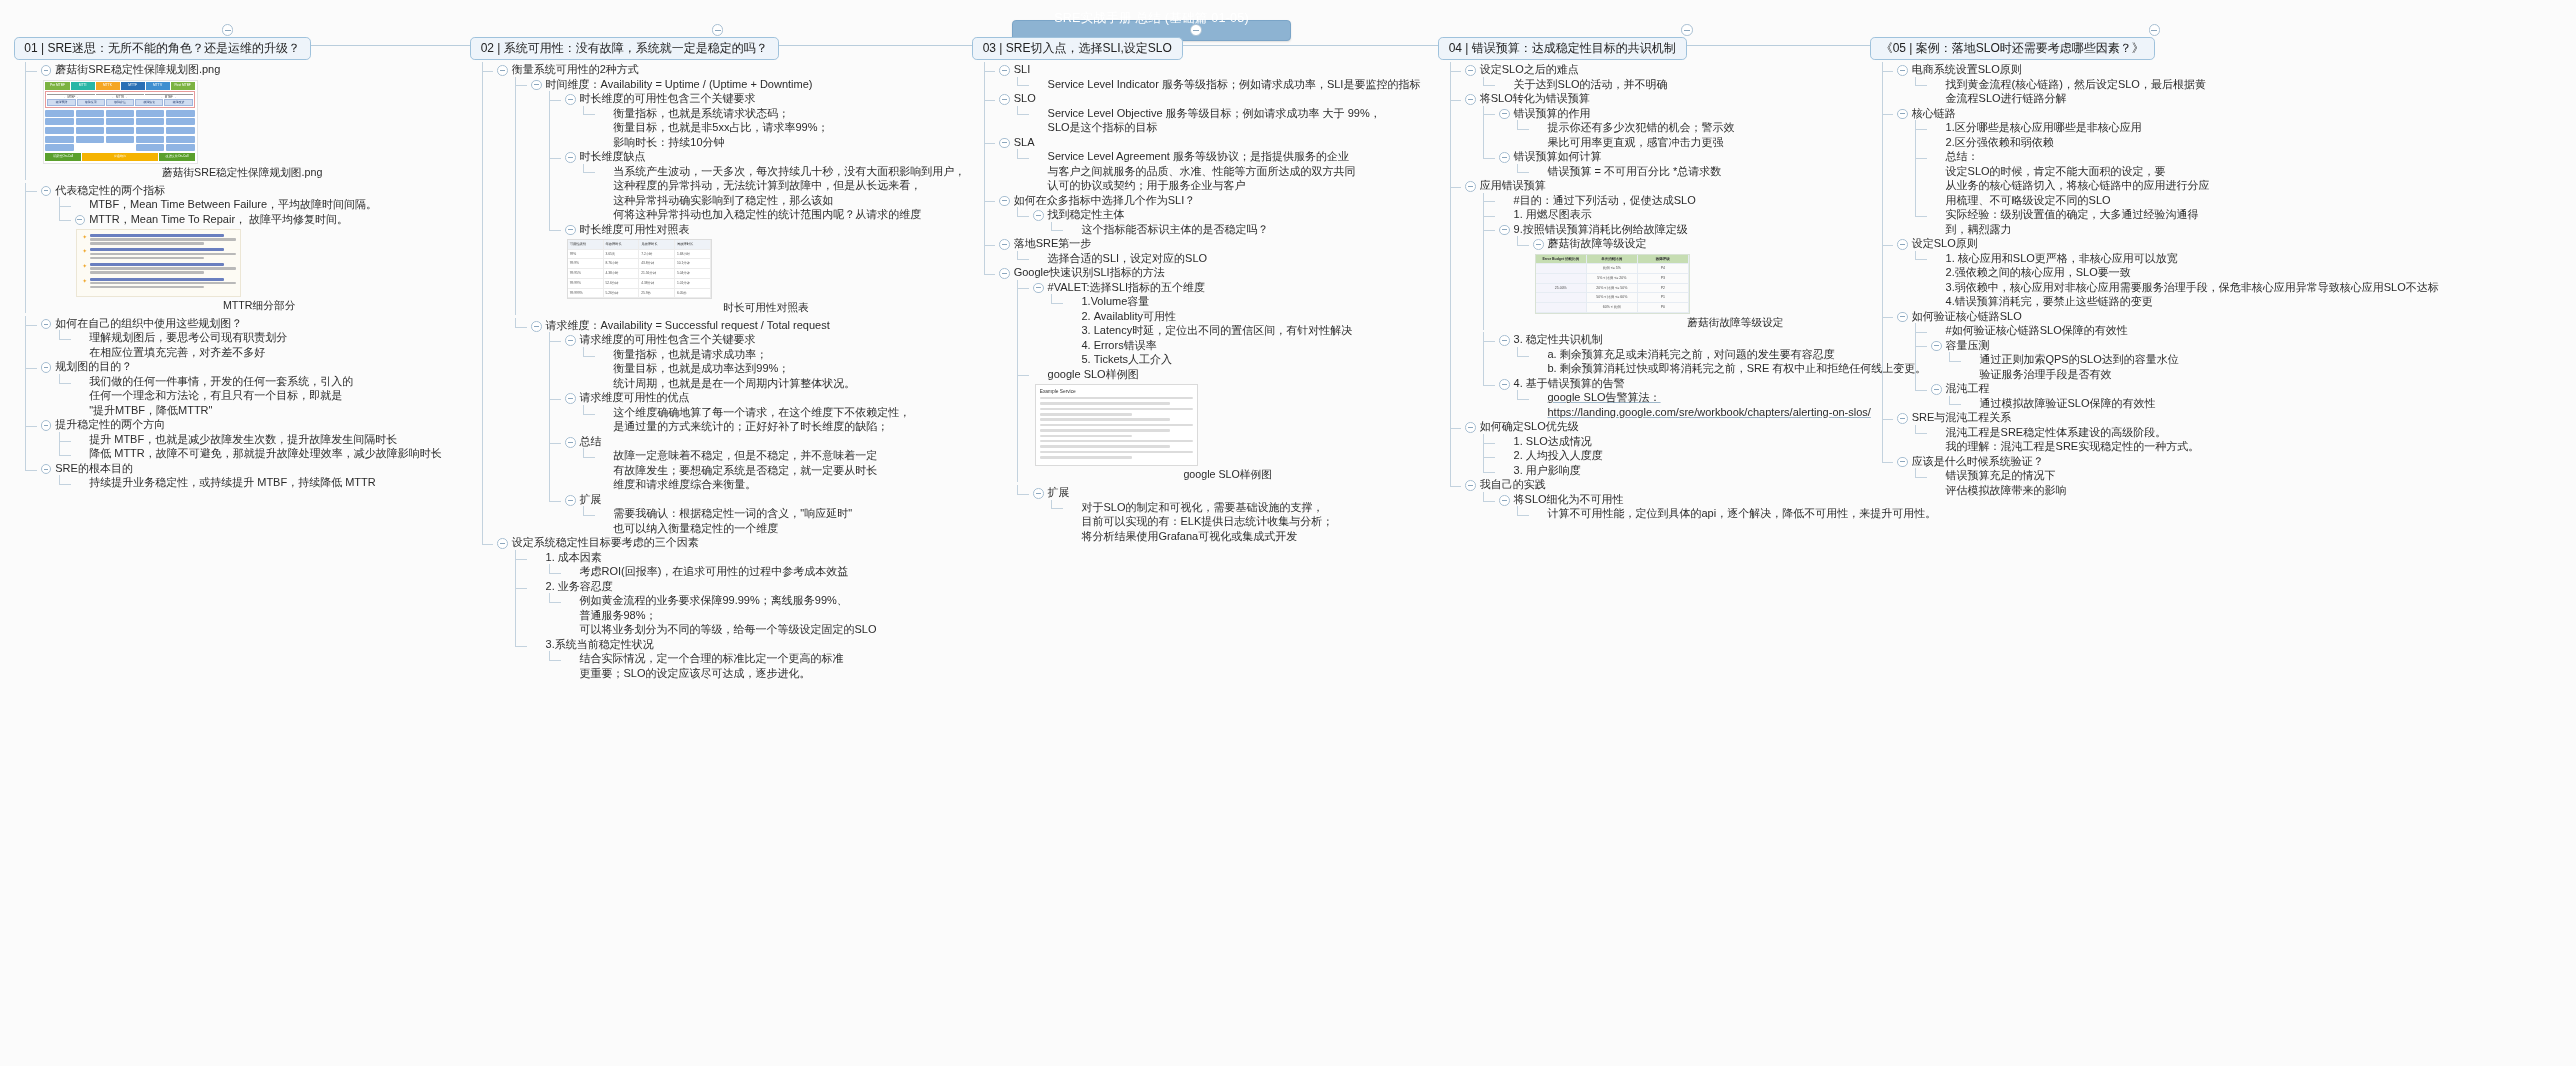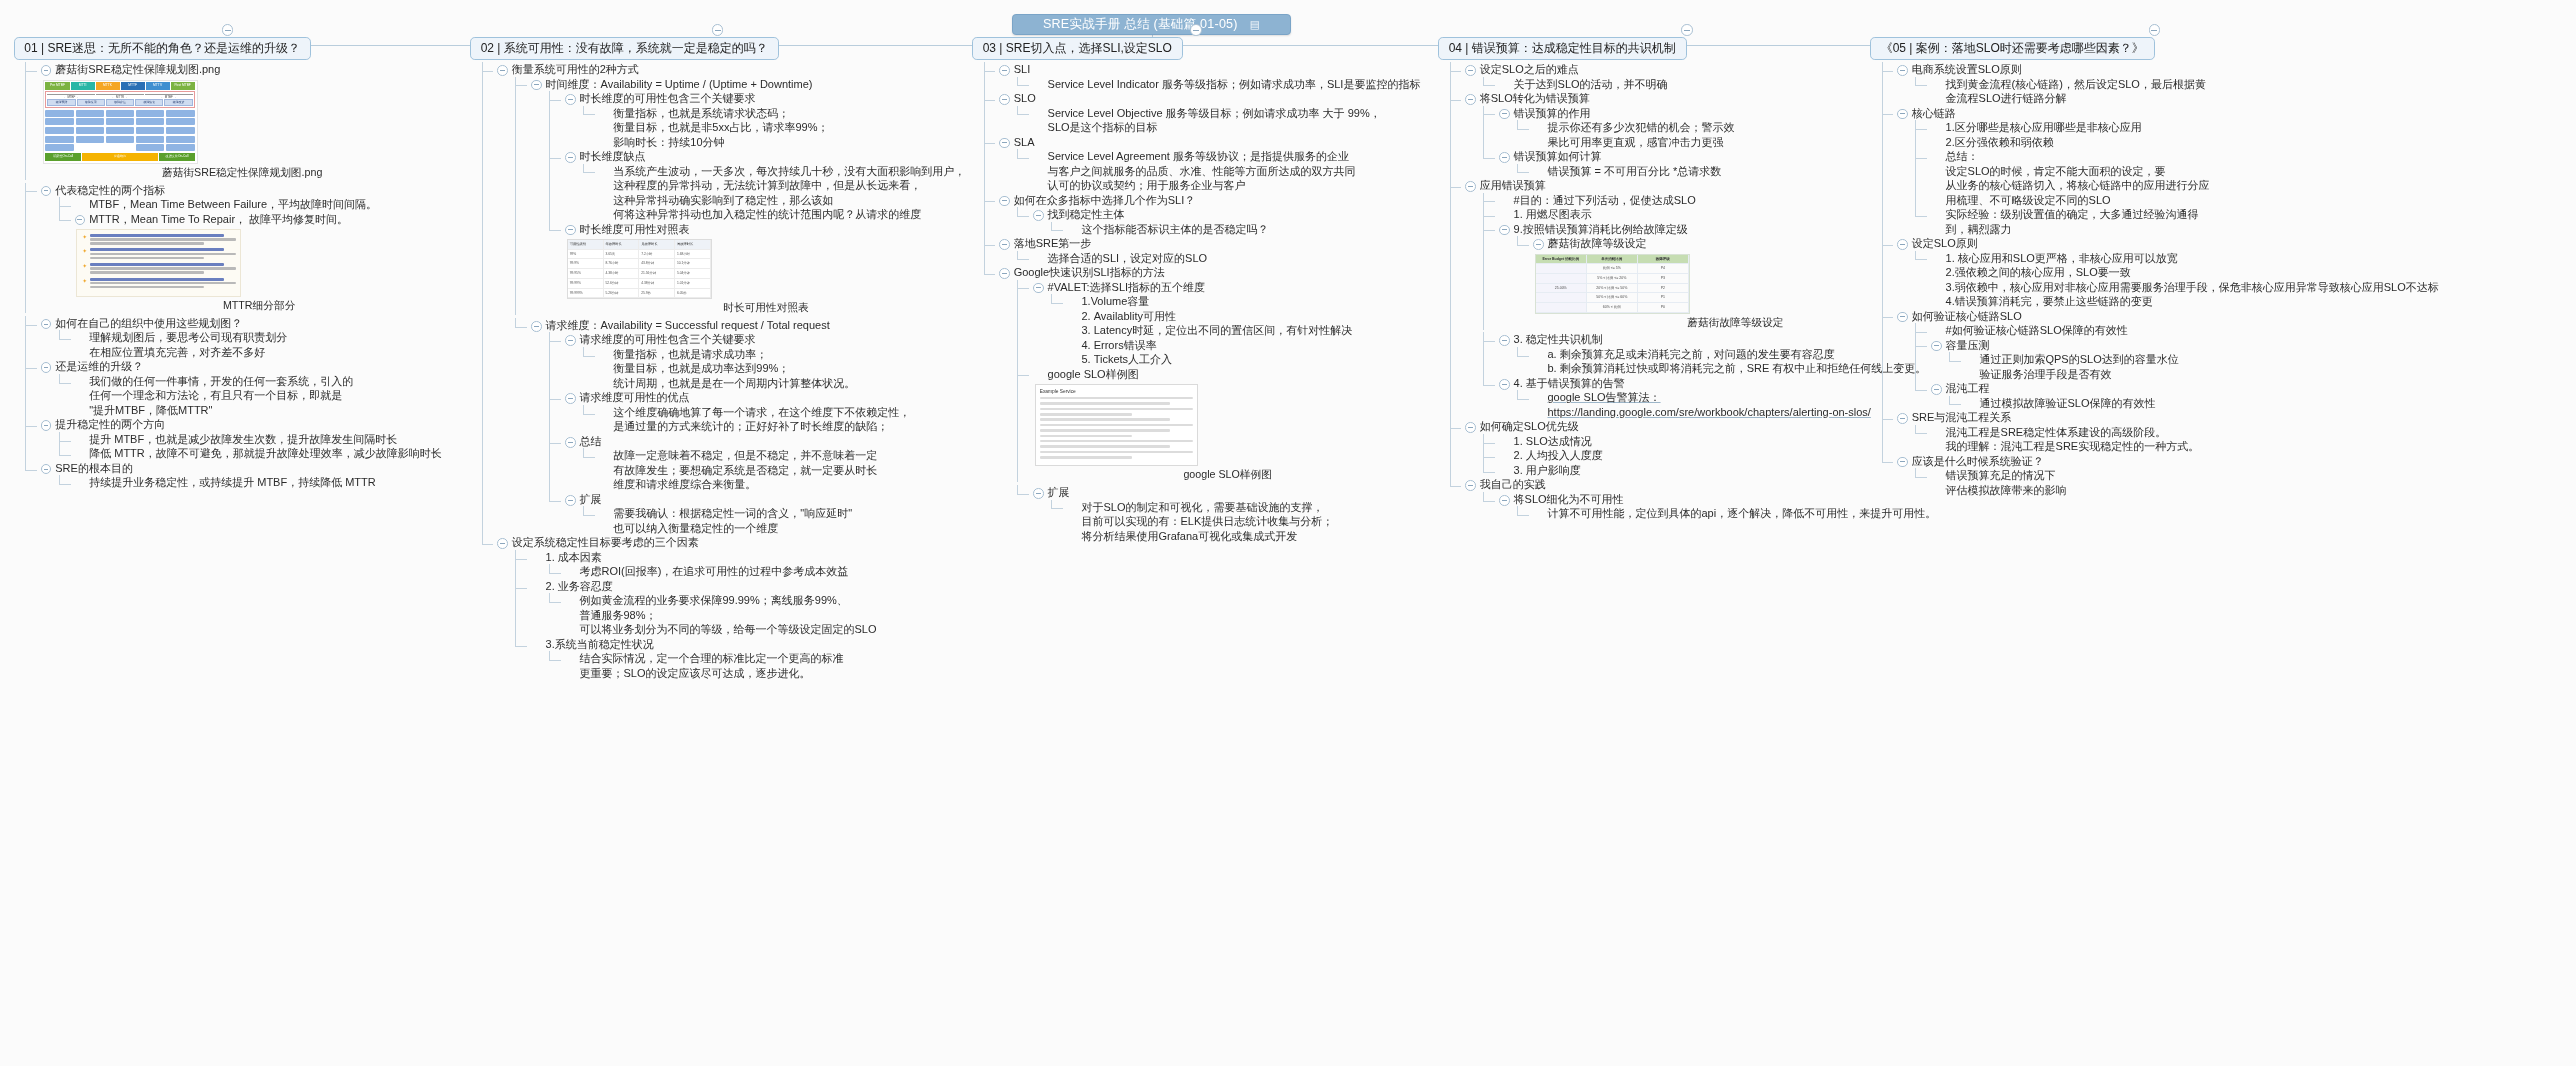--- a/index.html
+++ b/index.html
@@ -7,26 +7,27 @@
     margin: 0; padding: 0;
     width: 2576px; height: 1066px;
     background: #fbfbfb;
     font-family: "Liberation Sans", "DejaVu Sans", sans-serif;
     overflow: hidden;
   }
   #root { position: relative; width: 2576px; height: 1066px; }
 
   
   .titlebar {
-    position: absolute; left: 1012px; top: 14px;
+    position: absolute; left: 1012px; top: 20px;
     width: 279px; height: 21.3px;
     background: #8db3d2; border: 1px solid #7aa4c7; border-radius: 3.9px;
     display: flex; align-items: center; justify-content: center; gap: 12px;
     color: #ffffff; font-size: 12.6px; letter-spacing: 0.2px;
     box-shadow: 0 1px 1.9px rgba(0,0,0,.12);
+    flex-direction: column;
   }
   .titlebar .tlabel { white-space: nowrap; }
   .titlebar .ticon { font-size: 10.7px; opacity: .95; }
 
   
   .rootline {
     position: absolute; left: 131px; top: 45px; width: 2004px; height: 1px;
     background: #b9cddc;
   }
   .rootstub {
@@ -293,21 +294,21 @@
                   <span class="bullet none"></span>
                   <span class="txt">理解规划图后，要思考公司现有职责划分
 在相应位置填充完善，对齐差不多好</span>
                 </div>
               </li>
             </ul>
           </li>
           <li class="n">
             <div class="row">
               <span class="bullet"></span>
-              <span class="txt">还是运维的升级？</span>
+              <span class="txt">规划图的目的？</span>
             </div>
             <ul class="tree">
               <li class="n">
                 <div class="row">
                   <span class="bullet none"></span>
                   <span class="txt">我们做的任何一件事情，开发的任何一套系统，引入的
 任何一个理念和方法论，有且只有一个目标，即就是
 "提升MTBF，降低MTTR"</span>
                 </div>
               </li>

